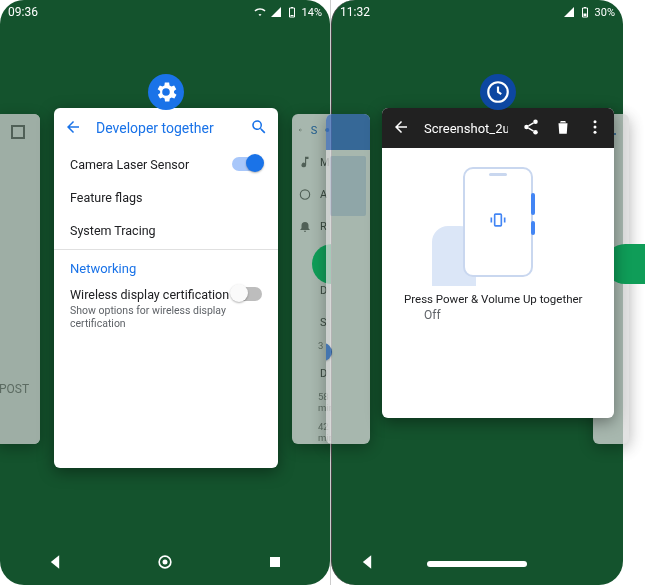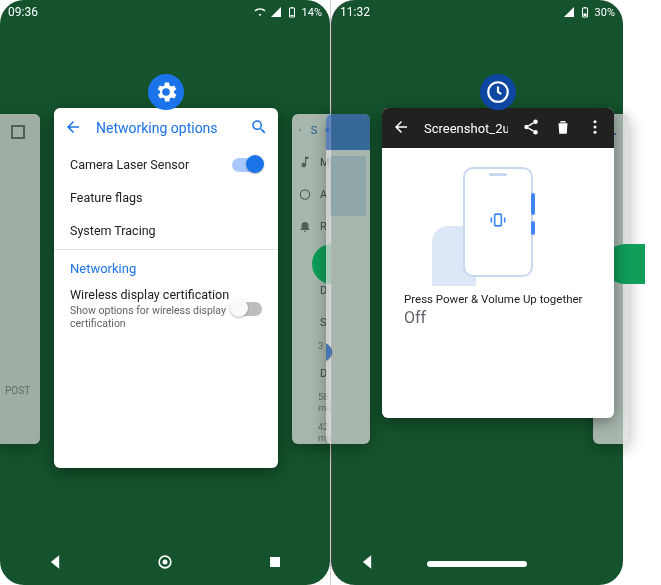--- a/index.html
+++ b/index.html
@@ -35,52 +35,52 @@
   .dev-appbar svg{ width:18px; height:18px; }
 
   .dev-onrow  { background:#1a73e8; color:#fff; height:34px; display:flex; align-items:center; padding:0 16px; font-size:13px; }
   .dev-onrow .lbl{ flex:1; }
   .switch { width:30px; height:14px; border-radius:7px; background:rgba(255,255,255,0.5); position:relative; }
   .switch.on::after{ content:""; position:absolute; right:-2px; top:-3px; width:18px; height:18px; border-radius:50%; background:#fff; box-shadow:0 1px 2px rgba(0,0,0,.3);}
   .switch.onblue::after{ background:#1a73e8; }
   .switch.off{ background:#bdbdbd; }
   .switch.off::after{ content:""; position:absolute; left:-2px; top:-3px; width:18px; height:18px; border-radius:50%; background:#fafafa; box-shadow:0 1px 2px rgba(0,0,0,.3);}
 
-  .setrow { padding:9px 16px; display:flex; align-items:center; }
+  .setrow { padding:9px 16px; display:flex; align-items:flex-start; }
   .setrow .txt{ flex:1; }
   .setrow .t1{ font-size:12.5px; color:#202124; }
   .setrow .t2{ font-size:10.5px; color:#5f6368; line-height:1.25; margin-top:2px;}
   .sect    { padding:9px 16px 2px; font-size:13px; color:#1a73e8; }
   .divline { height:1px; background:#e0e0e0; margin:2px 0; }
 
   
   .fab { position:absolute; width:40px; height:40px; border-radius:50% 0 0 50%; background:#0f9d58; }
 
   
   .leftcard-body{ background:#f1f1f1; height:100%; padding-top:8px;}
   .leftcard-chipline{height:20px; display:flex; align-items:center; justify-content:center;}
   .leftcard-chipline .box{width:14px;height:14px;border:2px solid #777;}
-  .leftcard-post{position:absolute; bottom:48px; left:9px; font-size:10px; color:#888;}
+  .leftcard-post{position:absolute; bottom:48px; left:3px; font-size:12px; color:#888;}
 
   
   .sc-appbar { background:#212121; color:#fff; height:40px; display:flex; align-items:center; padding:0 10px; gap:14px; font-size:13px; }
   .sc-appbar .title{ flex:1; white-space:nowrap; overflow:hidden; }
   .sc-appbar svg{ width:18px; height:18px; }
   .sc-body{ background:#fff; padding:14px 10px; }
   .sc-illust{ height:120px; display:flex; align-items:center; justify-content:center; position:relative;}
   .sc-illust .phone-shape{ width:70px; height:110px; border:2px solid #c9d7ef; border-radius:10px; position:relative; background:#fff;}
   .sc-illust .phone-shape::before{content:""; position:absolute; left:50%; top:4px; transform:translateX(-50%); width:18px; height:3px; background:#c9d7ef; border-radius:2px;}
   .sc-illust .hand{ position:absolute; left:40px; bottom:-4px; width:44px; height:60px; background:#dbe6f7; border-radius:16px 16px 0 0;}
   .sc-illust .volbtn{position:absolute; right:-4px; top:24px; width:4px; height:22px; background:#4285f4; border-radius:2px;}
   .sc-illust .pwrbtn{position:absolute; right:-4px; top:52px; width:4px; height:14px; background:#4285f4; border-radius:2px;}
   .sc-illust .icon-center{position:absolute; top:50%; left:50%; transform:translate(-50%,-50%); color:#4285f4;}
   .sc-illust .icon-center svg{width:20px;height:20px;}
   .sc-text { padding:10px 12px 60px; }
   .sc-text .t1{ font-size:11.5px; color:#202124;}
-  .sc-text .t2{ font-size:16px; color:#5f6368; margin-top:2px;}
+  .sc-text .t2{ font-size:12px; color:#5f6368; margin-top:2px;margin-left:20px;}
 
   
   .pl-row{ height:32px; display:flex; align-items:center; gap:8px; padding:0 6px; font-size:11px; color:#555;}
   .pl-row svg{ width:14px; height:14px; color:#777;}
   .pl-sub{ font-size:9.5px; color:#888; padding:2px 6px 6px 26px;}
 
   
   .pr-bar{ height:40px; display:flex; align-items:center; padding:0 8px; color:#1a73e8;}
   .pr-bar svg{width:18px;height:18px;}
 </style>
@@ -174,21 +174,21 @@
     <div class="appicon" style="left:148px; top:-20px; background:#1a73e8;">
       <svg viewBox="0 0 24 24" fill="#fff">
           <path d="M19.4 13a7.5 7.5 0 000-2l2.1-1.6-2-3.5-2.5 1a7.4 7.4 0 00-1.7-1l-.4-2.6h-4l-.4 2.6a7.4 7.4 0 00-1.7 1l-2.5-1-2 3.5L6.6 11a7.5 7.5 0 000 2l-2.1 1.6 2 3.5 2.5-1a7.4 7.4 0 001.7 1l.4 2.6h4l.4-2.6a7.4 7.4 0 001.7-1l2.5 1 2-3.5zM12 15.5A3.5 3.5 0 1115.5 12 3.5 3.5 0 0112 15.5z"></path>
         </svg>
     </div>
     <div class="card" style="left:54px; top:14px; width:224px; height:360px;">
       <div class="dev-appbar">
         <span><svg viewBox="0 0 24 24" fill="currentColor">
               <path d="M20 11H7.8l5.6-5.6L12 4l-8 8 8 8 1.4-1.4L7.8 13H20z"></path>
             </svg></span>
-        <span class="title">Networking options</span>
+        <span class="title">Developer together</span>
         <span><svg viewBox="0 0 24 24" fill="currentColor">
               <path d="M15.5 14h-.8l-.3-.3a6.5 6.5 0 10-.7.7l.3.3v.8l5 5 1.5-1.5zm-6 0a4.5 4.5 0 114.5-4.5 4.5 4.5 0 01-4.5 4.5z"></path>
             </svg></span>
       </div>
 
       <div class="setrow">
         <div class="txt">
             <div class="t1">Camera Laser Sensor</div>
           </div>
         <span class="switch on onblue" style="background:#a8c7fa;"></span>

